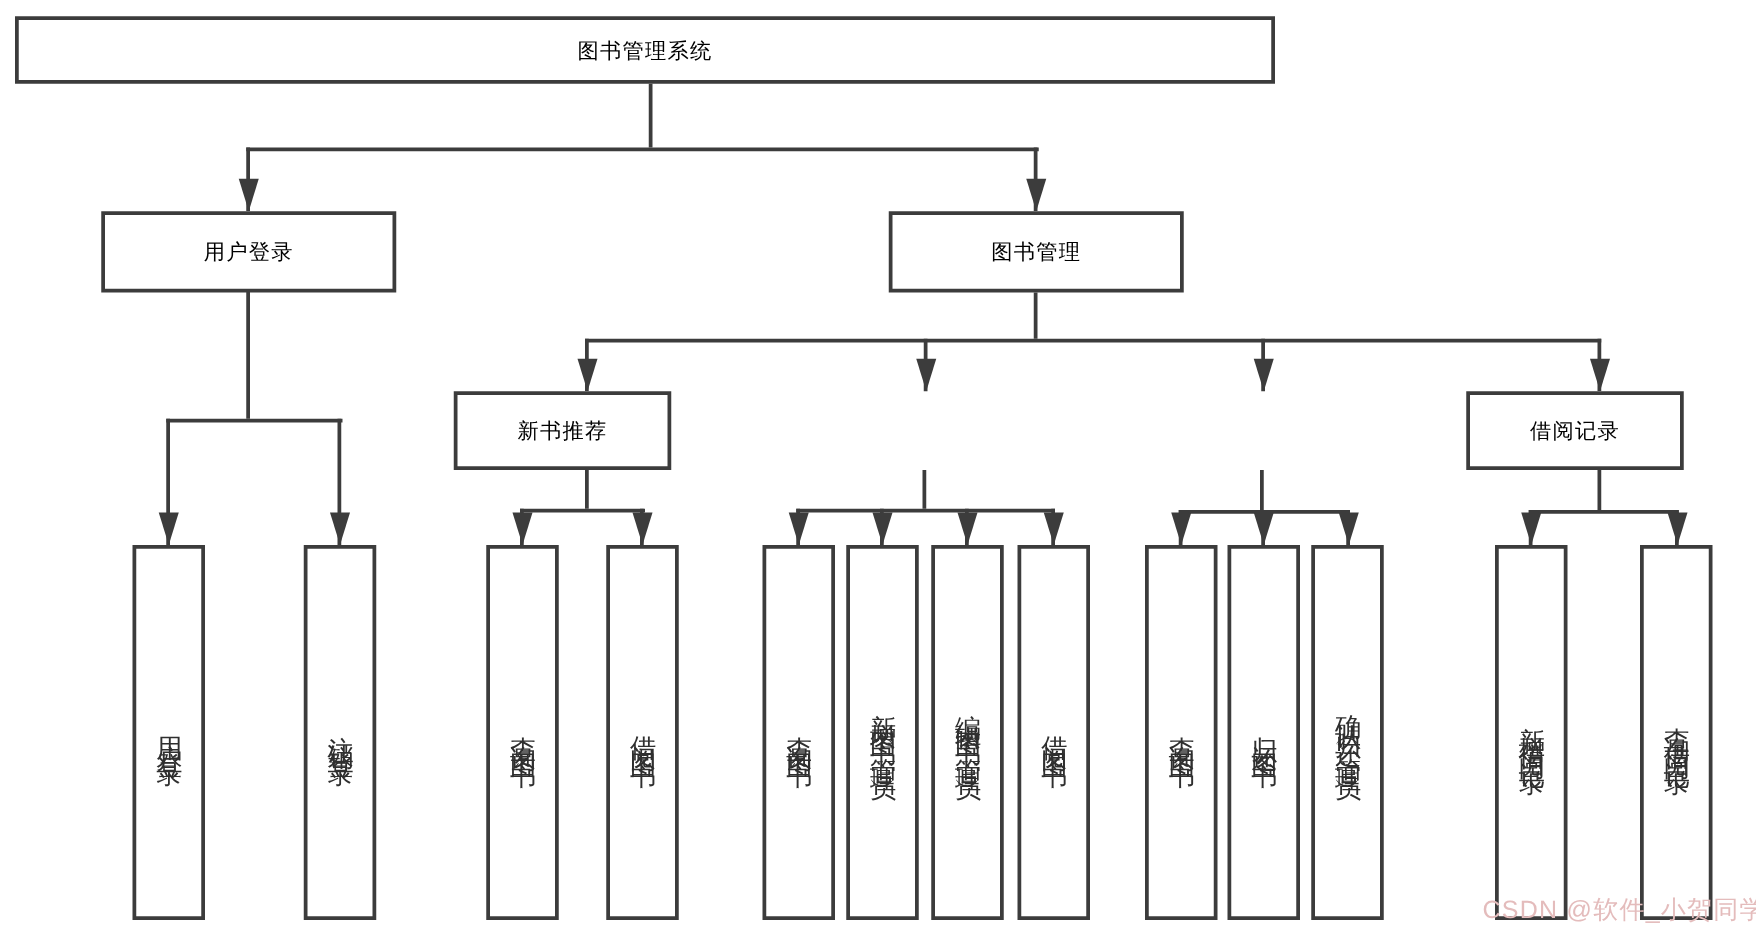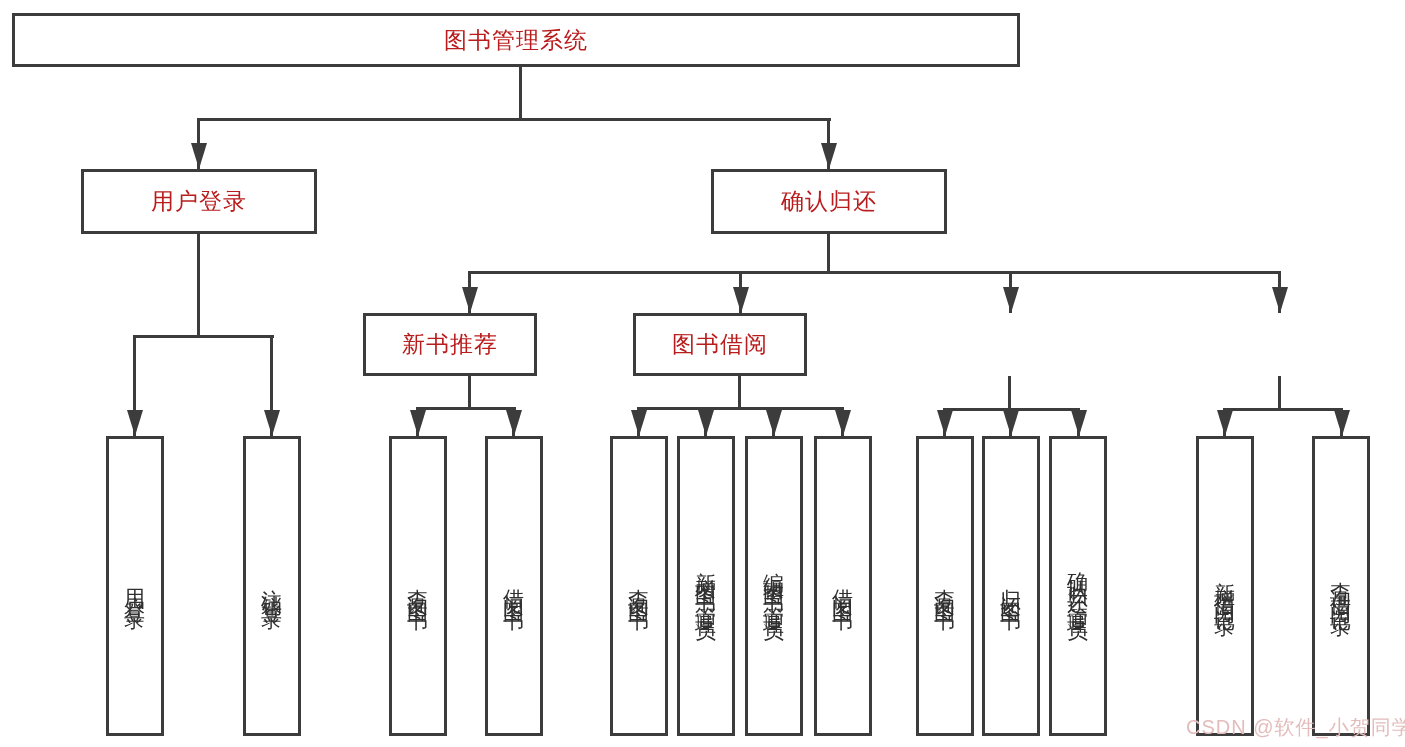--- a/index.html
+++ b/index.html
@@ -5,21 +5,21 @@
   html,body { margin:0; padding:0; background:#ffffff; }
   #canvas {
     position:relative; width:1405px; height:747px; background:#ffffff;
     font-family:"Liberation Sans","DejaVu Sans",sans-serif; overflow:hidden;
     color:#2f2f2f;
   }
   .box {
     position:absolute; background:#ffffff; border:3px solid #3c3c3c;
     box-sizing:border-box; display:flex; align-items:center; justify-content:center;
   }
-  .h-label { font-size:23px; letter-spacing:1px; color:#b91c1c; white-space:nowrap; }
+  .h-label { font-size:17px; letter-spacing:1px; color:#000000; white-space:nowrap; }
   .root-box { left:12px; top:13px; width:1008px; height:54px; }
   .l2-box   { height:65px; width:236px; top:169px; }
   .l3-box   { height:63px; width:174px; top:313px; }
   .leaf     { width:58px; height:300px; top:436px; }
   .v-text {
     writing-mode:vertical-rl; text-orientation:mixed;
     font-size:21px; letter-spacing:7px; color:#2f2f2f; line-height:1;
   }
   .h-line { position:absolute; height:3px; background:#3c3c3c; }
   .v-line { position:absolute; width:3px;  background:#3c3c3c; }
@@ -46,21 +46,21 @@
   <div class="h-line" style="left:197px; top:118px; width:634px;"></div>
   <div class="v-line" style="left:197px; top:118px; height:51px;"></div>
   <div class="v-line" style="left:827px; top:118px; height:51px;"></div>
   <div class="arrowhead" style="left:191px; top:143px;"></div>
   <div class="arrowhead" style="left:821px; top:143px;"></div>
 
   <div class="box l2-box" style="left:81px;">
     <span class="h-label">用户登录</span>
   </div>
   <div class="box l2-box" style="left:711px;">
-    <span class="h-label">确认归还</span>
+    <span class="h-label">图书管理</span>
   </div>
 
   <div class="v-line" style="left:197px; top:232px; height:103px;"></div>
   <div class="h-line" style="left:133px; top:335px; width:141px;"></div>
   <div class="v-line" style="left:133px; top:335px; height:101px;"></div>
   <div class="v-line" style="left:270px; top:335px; height:101px;"></div>
   <div class="arrowhead" style="left:127px; top:410px;"></div>
   <div class="arrowhead" style="left:264px; top:410px;"></div>
 
   <div class="v-line" style="left:827px; top:234px; height:37px;"></div>
@@ -70,22 +70,22 @@
   <div class="v-line" style="left:1009px; top:271px; height:42px;"></div>
   <div class="v-line" style="left:1278px; top:271px; height:42px;"></div>
   <div class="arrowhead" style="left:462px;  top:287px;"></div>
   <div class="arrowhead" style="left:733px;  top:287px;"></div>
   <div class="arrowhead" style="left:1003px; top:287px;"></div>
   <div class="arrowhead" style="left:1272px; top:287px;"></div>
 
   <div class="box l3-box" style="left:363px;">
     <span class="h-label">新书推荐</span>
   </div>
-  <div class="box l3-box" style="left:633px;">
-    <span class="h-label">图书借阅</span>
+  <div class="box l3-box" style="left:1173px;">
+    <span class="h-label">借阅记录</span>
   </div>
 
   <div class="v-line" style="left:468px; top:376px; height:31px;"></div>
   <div class="h-line" style="left:416px; top:407px; width:100px;"></div>
   <div class="v-line" style="left:416px; top:407px; height:29px;"></div>
   <div class="v-line" style="left:512px; top:407px; height:29px;"></div>
   <div class="arrowhead" style="left:410px; top:410px;"></div>
   <div class="arrowhead" style="left:506px; top:410px;"></div>
 
   <div class="v-line" style="left:738px; top:376px; height:31px;"></div>

